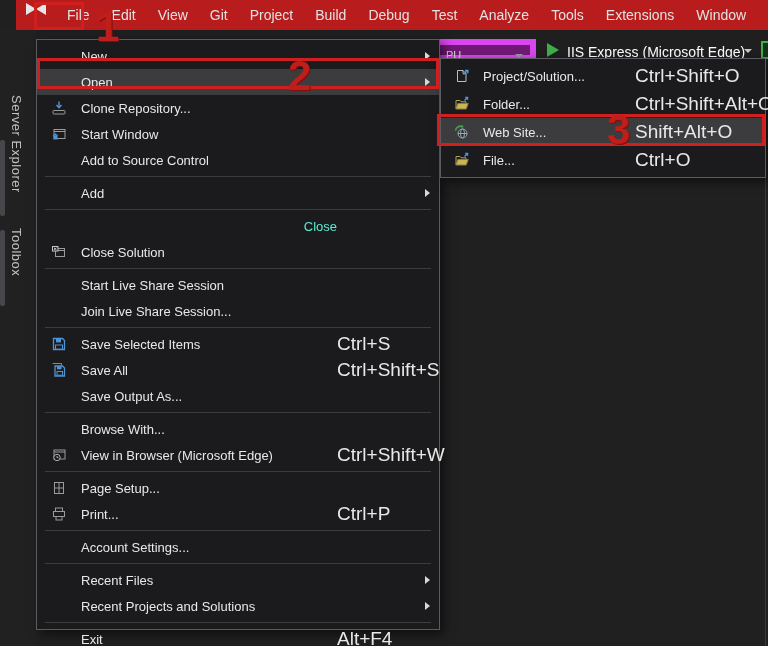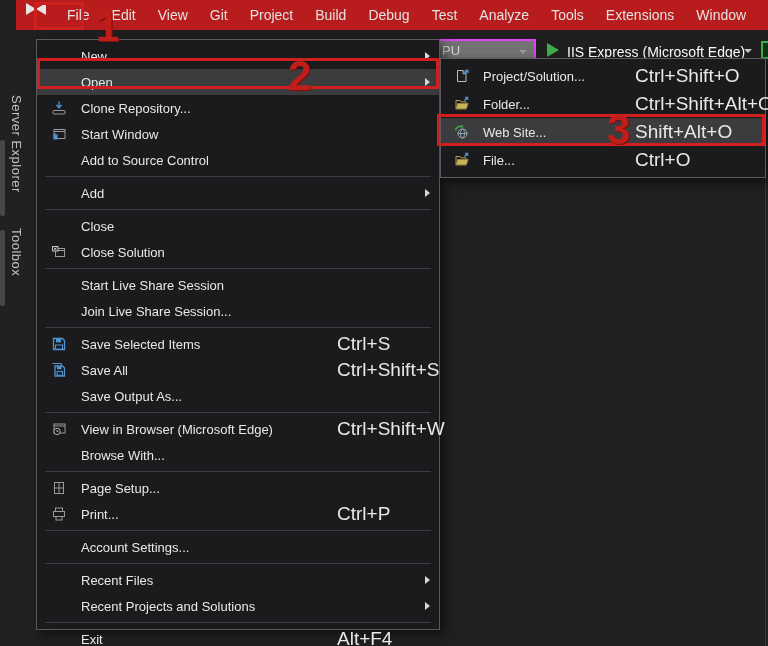--- a/index.html
+++ b/index.html
@@ -15,22 +15,22 @@
              line-height:30px; position:relative; cursor:default; }
 
   
   .toolbar { position:absolute; left:0; top:30px; width:768px; height:30px;
              background:#1f1f20; z-index:1; }
   .drag-dots { position:absolute; left:4px; top:6px; }
   .back-btn { position:absolute; left:18px; top:8px; width:20px; height:20px;
               border:2px solid #3d7dc2; border-radius:50%; color:#5d9fe0;
               font-size:13px; line-height:16px; text-align:center; }
   .combo { position:absolute; left:434px; top:9px; width:102px; height:22px;
-           background:#737373; border:2px solid #d946ef; color:#d8d8d8;
-           font-size:13px; line-height:20px; padding-left:6px; }
+           background:#701a75; border:6px solid #d946ef; color:#d8d8d8;
+           font-size:11px; line-height:20px; padding-left:6px; }
   .combo .caret { position:absolute; right:7px; top:9px; width:0; height:0;
                   border-left:4px solid transparent; border-right:4px solid transparent;
                   border-top:4px solid #9a9a9a; }
   .play-btn { position:absolute; left:547px; top:13px; width:0; height:0;
               border-top:7px solid transparent; border-bottom:7px solid transparent;
               border-left:12px solid #3fae49; }
   .run-label { position:absolute; left:567px; top:14px; font-size:14px; color:#ffffff; }
   .run-caret { position:absolute; left:744px; top:19px; width:0; height:0;
                border-left:4px solid transparent; border-right:4px solid transparent;
                border-top:4px solid #c8c8c8; }
@@ -56,21 +56,21 @@
   .sub-popup  { left:440px; top:58px; width:326px; z-index:11; }
 
   .mi { height:26px; display:flex; align-items:center; position:relative; cursor:default; }
   .sub-popup .mi { height:28px; }
   .mi.hl { background:#3c3c3e; }
   .mi .ic  { flex:0 0 44px; display:flex; justify-content:center; align-items:center; }
   .sub-popup .mi .ic { flex:0 0 42px; }
   .mi .lbl { flex:0 0 256px; font-size:13px; color:#e8e8e8; white-space:nowrap; }
   .sub-popup .mi .lbl { flex:0 0 152px; }
   .mi .sc  { flex:1; font-size:19px; color:#e8e8e8; white-space:nowrap; }
-  .mi.dis .lbl { color:#e5e5e5; }
+  .mi.dis .lbl { color:#5eead4;text-align:right; }
   .sub-arrow { position:absolute; right:9px; top:9px; width:0; height:0;
                border-top:4px solid transparent; border-bottom:4px solid transparent;
                border-left:5px solid #d8d8d8; }
   .sep { height:1px; background:#3d3d41; margin:3px 8px; }
 
   
   .red-box { position:absolute; border:3px solid #d01f1f; z-index:50; pointer-events:none; }
   #box-file { left:34px; top:2px;  width:50px;  height:28px; }
   #box-open { left:37px; top:58px; width:402px; height:31px; }
   #box-web  { left:437px; top:114px; width:328px; height:32px; }
@@ -258,36 +258,36 @@
 
     <div class="mi">
       <span class="ic"></span>
       <span class="lbl">Save Output As...</span>
       <span class="sc"></span>
     </div>
 
     <div class="sep"></div>
 
     <div class="mi">
+      <span class="ic"></span>
+      <span class="lbl">Browse With...</span>
+      <span class="sc"></span>
+    </div>
+
+    <div class="mi">
       <span class="ic">
         <svg width="16" height="16" viewBox="0 0 16 16">
           <rect x="3" y="3" width="11" height="9" fill="none" stroke="#9a9a9a"></rect>
           <path d="M3 5 H14" stroke="#9a9a9a"></path>
           <circle cx="6" cy="10.5" r="3.2" fill="#1b1b1d" stroke="#b0b0b0"></circle>
           <path d="M6 9 V10.6 H7.4" fill="none" stroke="#b0b0b0"></path>
         </svg>
       </span>
       <span class="lbl">View in Browser (Microsoft Edge)</span>
       <span class="sc">Ctrl+Shift+W</span>
-    </div>
-
-    <div class="mi">
-      <span class="ic"></span>
-      <span class="lbl">Browse With...</span>
-      <span class="sc"></span>
     </div>
 
     <div class="sep"></div>
 
     <div class="mi">
       <span class="ic">
         <svg width="16" height="16" viewBox="0 0 16 16">
           <rect x="3.5" y="2.5" width="9" height="11" fill="none" stroke="#9a9a9a"></rect>
           <path d="M3.5 8 h9 M8 2.5 v11" stroke="#9a9a9a"></path>
         </svg>

